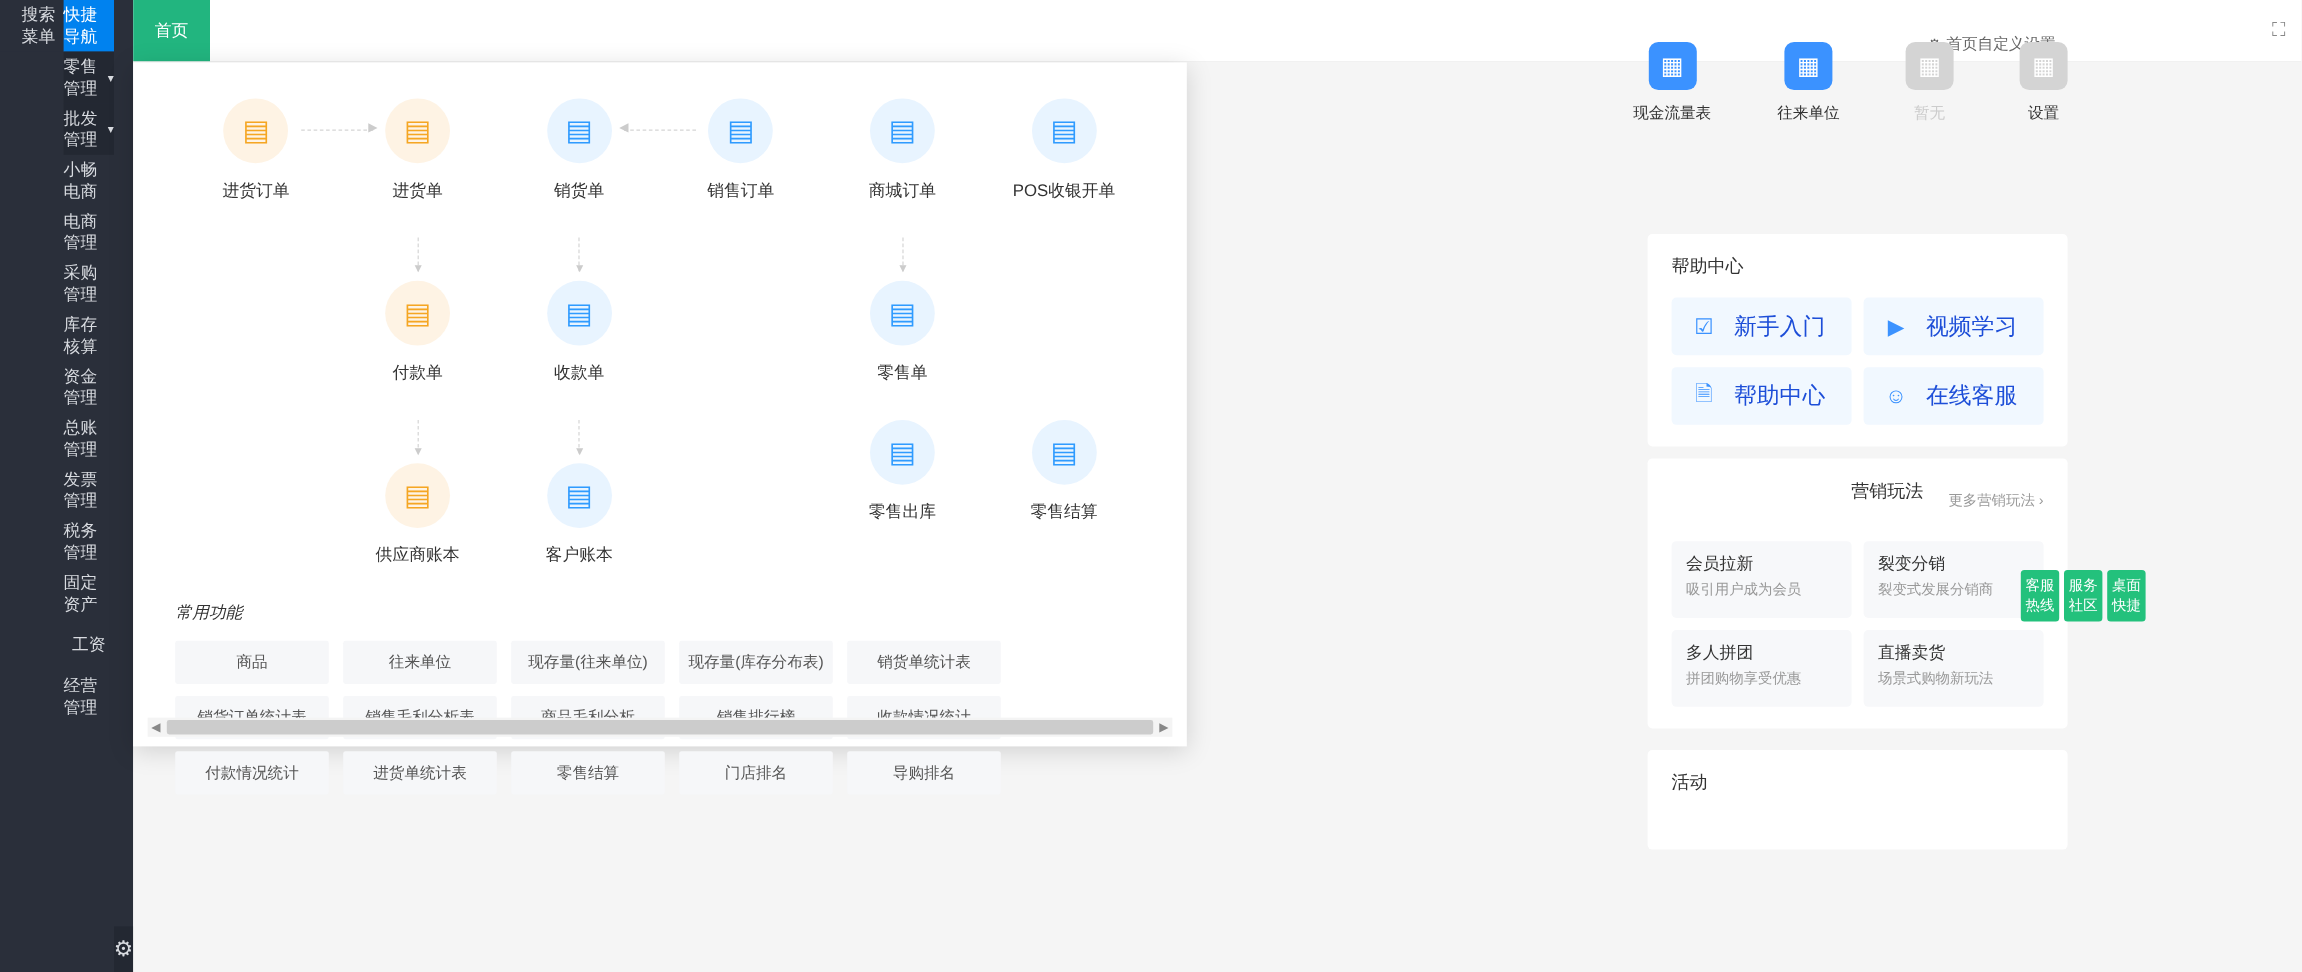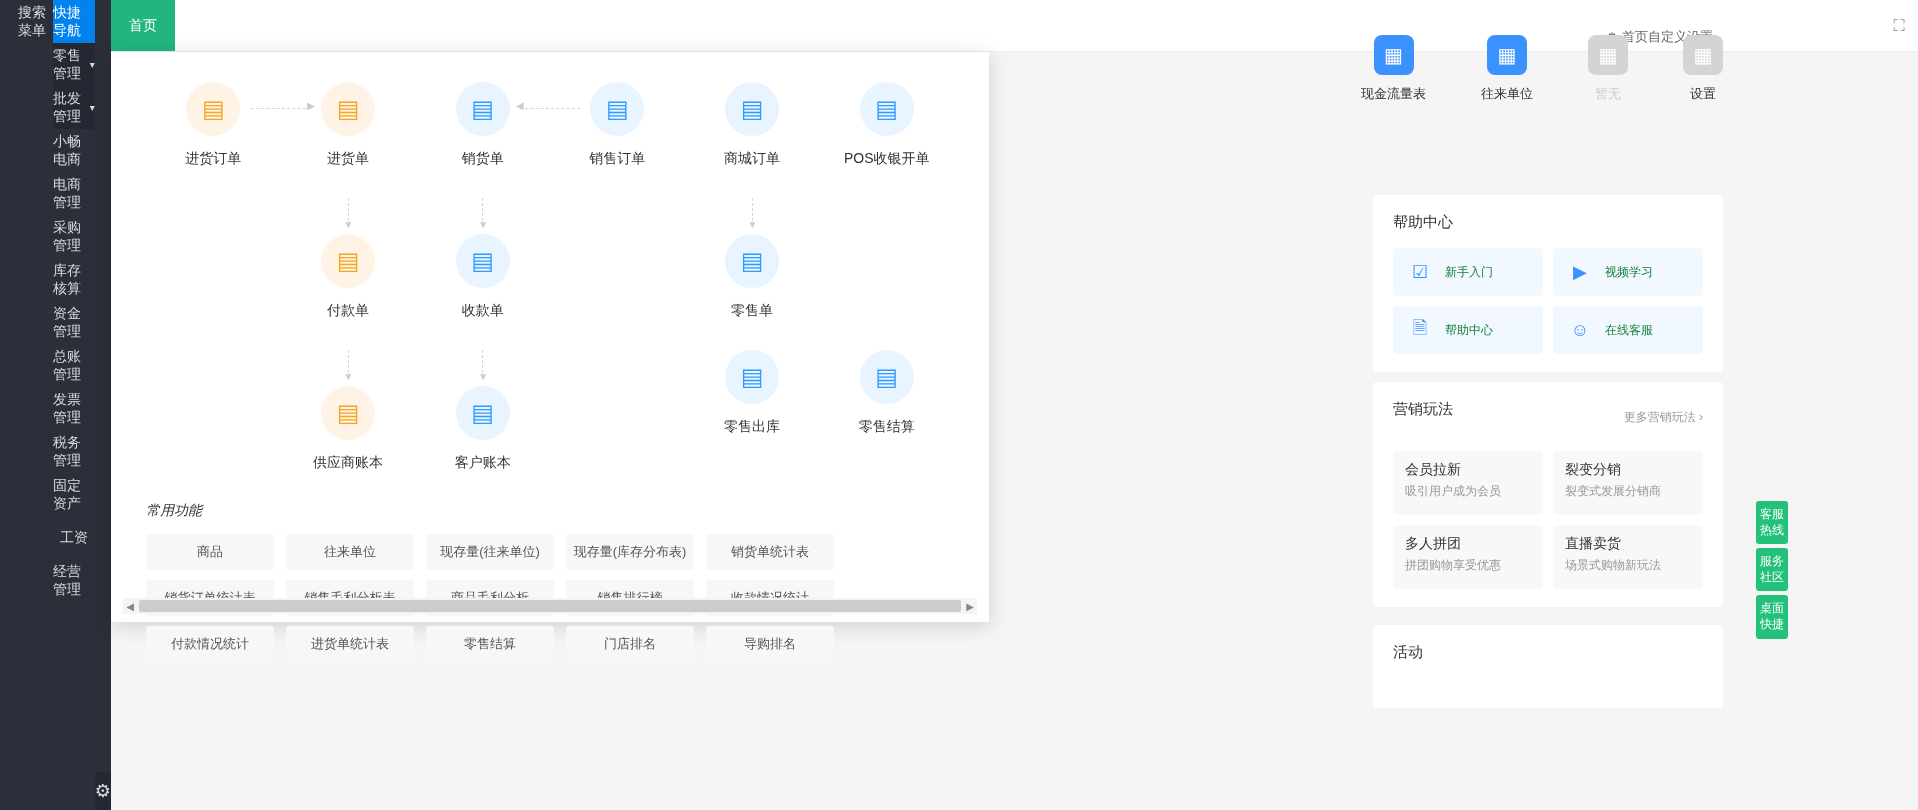--- a/index.html
+++ b/index.html
@@ -9,21 +9,21 @@
 .sidebar { position:absolute; left:0; top:0; width:111px; height:810px; background:#2a2f3a; display:flex; flex-direction:row; }
 .sidebar-item { height:43px; display:flex; align-items:center; justify-content:center; color:#d8dbe0; font-size:14px; cursor:pointer; position:relative; }
 .sidebar-item.search { background:#2a2f3a; justify-content:flex-start; padding-left:18px; }
 .sidebar-item.active { background:#0082ef; color:#fff;align-items:center; }
 .sidebar-item.darker { background:#232832; }
 .sidebar-item .chev { margin-left:6px; font-size:10px; }
 .sidebar-footer { margin-top:auto; height:38px; display:flex; align-items:center; justify-content:center; color:#d8dbe0; font-size:18px; cursor:pointer; background:#232832; }
 
 
 .tabs { position:absolute; left:111px; top:0; right:0; height:52px; background:#fff; display:flex; align-items:stretch; border-bottom:1px solid #eee; }
-.tab { padding:16px 18px; display:flex; align-items:flex-end; font-size:14px; color:#fff; background:#22b57f; cursor:pointer; }
+.tab { padding:4px 18px; display:flex; align-items:center; font-size:14px; color:#fff; background:#22b57f; cursor:pointer; }
 .fs-btn { margin-left:auto; width:38px; display:flex; align-items:center; justify-content:center; color:#888; cursor:pointer; font-size:16px; }
 
 
 .main { position:absolute; left:111px; top:52px; right:0; bottom:0; background:#f5f5f5; }
 
 
 .shortcut-row { position:absolute; right:195px; top:35px; display:flex; gap:55px; align-items:flex-start; }
 .shortcut-cell { display:flex; flex-direction:column; align-items:center; gap:10px; cursor:pointer; }
 .shortcut-ico { width:40px; height:40px; border-radius:8px; display:flex; align-items:center; justify-content:center; color:#fff; font-size:20px; }
 .shortcut-cell .lbl { font-size:13px; color:#333; }
@@ -50,33 +50,33 @@
 .hscroll .track { flex:1; height:12px; background:#ccc; margin:0 2px; border-radius:2px; }
 .hscroll .arr { width:14px; text-align:center; color:#888; font-size:10px; cursor:pointer; }
 
 
 .rpanel { position:absolute; right:195px; width:350px; background:#fff; border-radius:4px; padding:18px 20px; }
 .rpanel.help { top:195px; }
 .rpanel h3 { font-size:15px; font-weight:500; color:#333; margin-bottom:16px; }
 .help-grid { display:flex; flex-wrap:wrap; gap:10px; }
 .help-item { width:150px; height:48px; background:#f1f8ff; border-radius:4px; display:flex; align-items:center; gap:12px; padding-left:14px; cursor:pointer; }
 .help-item .ic { width:26px; height:26px; color:#3b92ff; font-size:18px; display:flex; align-items:center; justify-content:center; }
-.help-item span.t { font-size:12px; color:#15803d; }
+.help-item span.t { font-size:19px; color:#1d4ed8; }
 
 .rpanel.market { top:382px; }
-.market-head { display:flex; justify-content:space-between; align-items:center; margin-bottom:16px; }
+.market-head { display:flex; justify-content:flex-end; align-items:center; margin-bottom:16px;gap:21px; }
 .market-more { font-size:12px; color:#999; cursor:pointer; }
 .market-grid { display:flex; flex-wrap:wrap; gap:10px; }
 .market-item { width:150px; height:64px; background:#f7f8fa; border-radius:4px; padding:10px 12px; cursor:pointer; position:relative; overflow:hidden; }
 .market-item .t1 { font-size:14px; color:#333; margin-bottom:4px; }
 .market-item .t2 { font-size:12px; color:#999; }
 .rpanel.act { top:625px; padding-bottom:30px; }
 
 
-.float-tabs { position:absolute; right:130px; top:501px; display:flex; flex-direction:column; gap:4px; }
+.float-tabs { position:absolute; right:130px; top:475px; display:flex; flex-direction:row; gap:4px; }
 .float-tab { width:32px; padding:6px 0; background:#23c17c; color:#fff; font-size:12px; text-align:center; border-radius:3px; cursor:pointer; line-height:1.3; }
 
 
 .custom-link { position:absolute; right:205px; top:28px; font-size:13px; color:#666; cursor:pointer; display:flex; align-items:center; gap:4px; }
 </style>
 </head>
 <body>
 
 <div class="sidebar">
   <div class="sidebar-item search">

